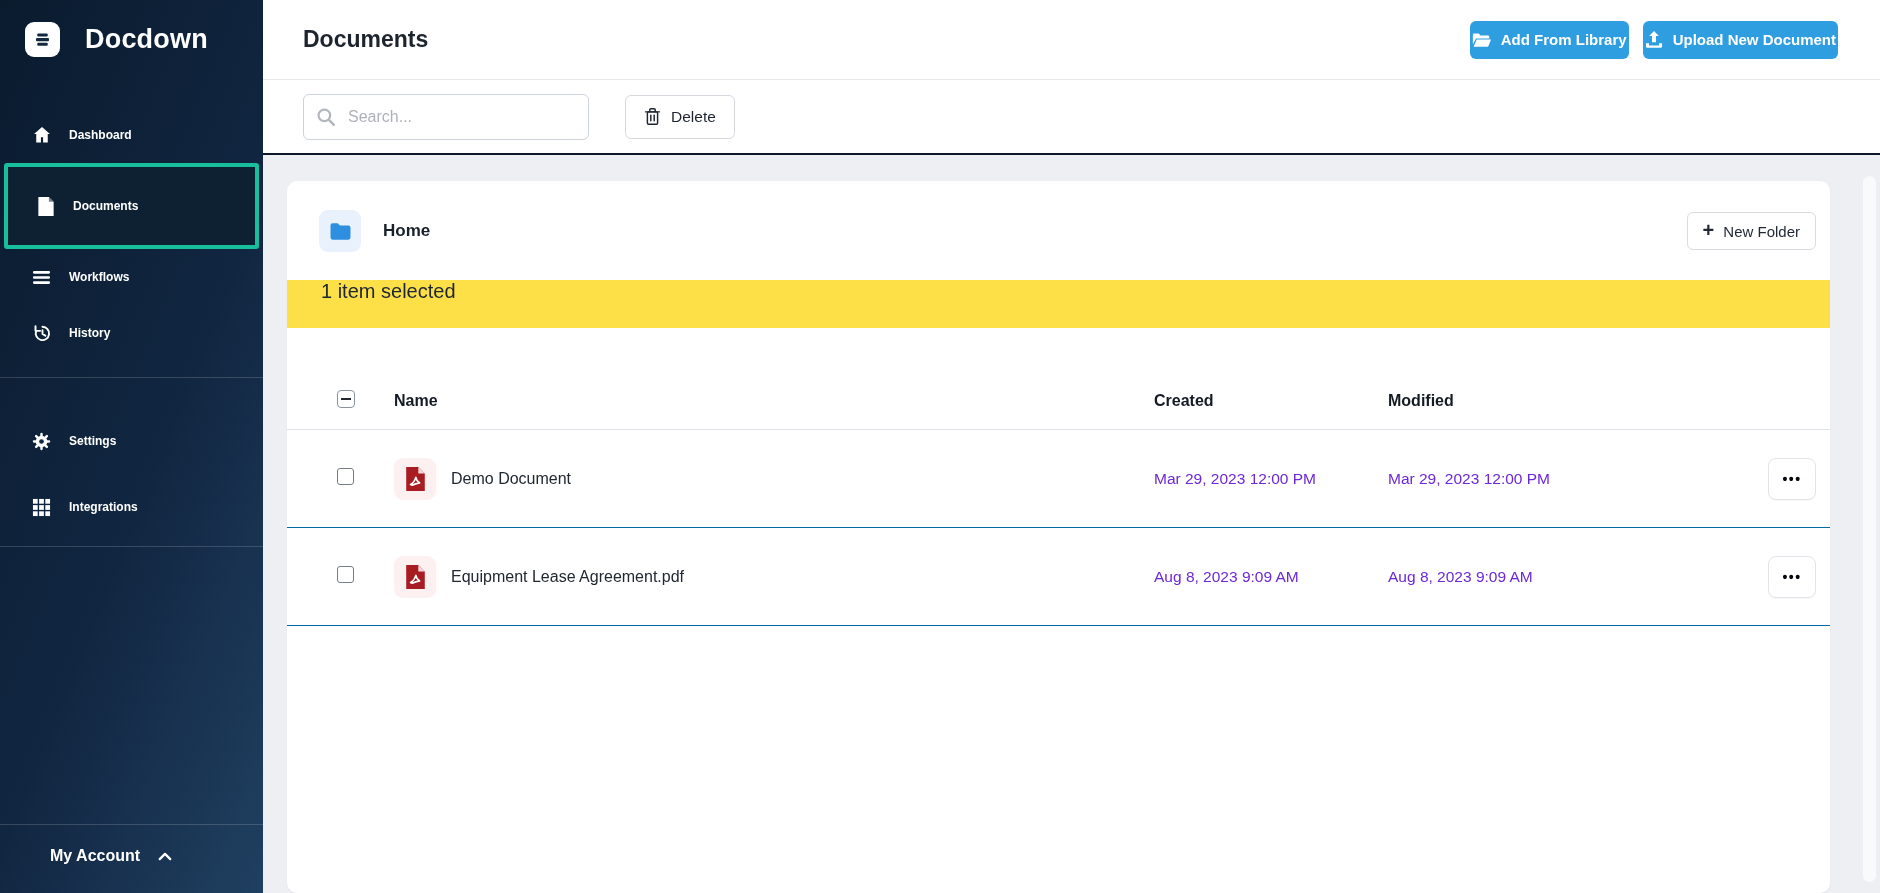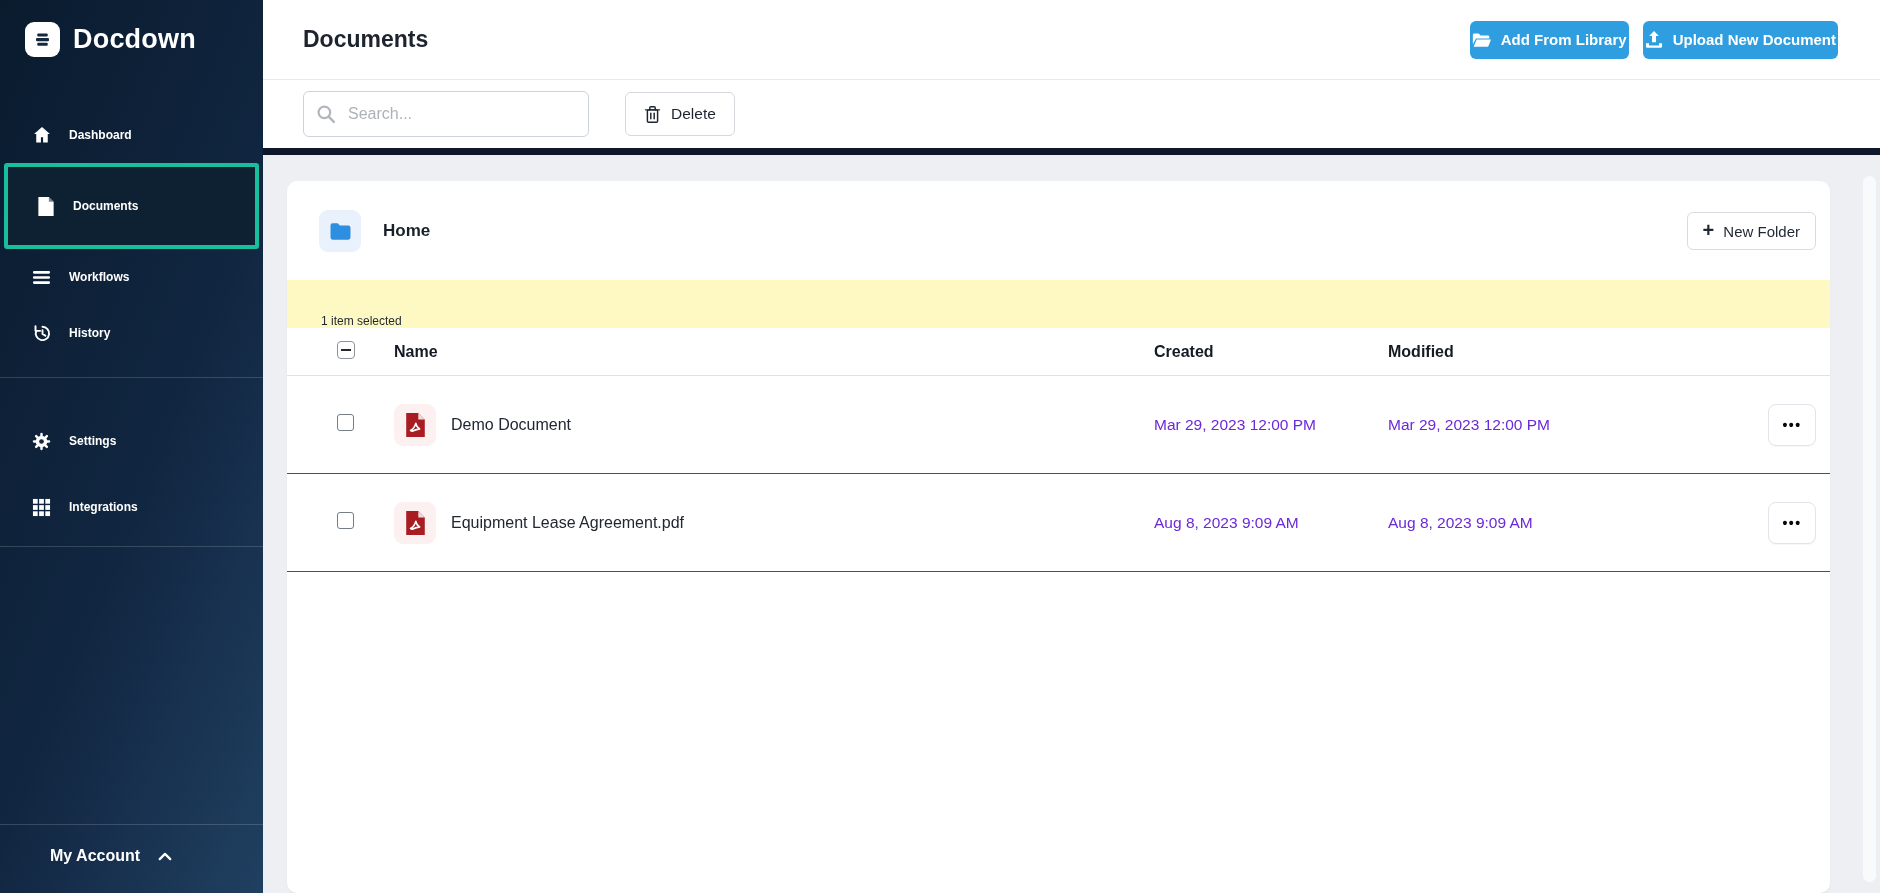--- a/index.html
+++ b/index.html
@@ -13,21 +13,21 @@
 
   
   .sidebar {
     width:263px; flex:none; height:100%;
     background:linear-gradient(112deg,#0a1b2e 0%,#112641 55%,#204061 100%);
     color:#fff; display:flex; flex-direction:column;
   }
   .logo { display:flex; align-items:center; gap:13px; padding:22px 0 0 25px; }
   .logo-badge { width:35px; height:35px; background:#fff; border-radius:9px;
     display:flex; align-items:center; justify-content:center; flex:none; }
-  .logo-text { font-size:27px; font-weight:700; letter-spacing:.2px; }
+  .logo-text { font-size:27px; font-weight:700; letter-spacing:.2px;margin-left:12px; }
 
   .nav { margin-top:50px; }
   .nav-item { display:flex; align-items:center; gap:17px; height:56px;
     padding-left:31px; font-size:12px; font-weight:600; color:#fff; cursor:pointer; }
   .nav-icon { width:21px; height:21px; display:flex; align-items:center; justify-content:center; flex:none; }
   .active-wrap { border:4px solid #19bf9d; border-radius:3px; margin:0 4px; background:#0e2133; }
   .active-wrap .nav-item { height:78px; padding-left:27px; font-weight:700; }
   .nav-divider { border-top:1px solid rgba(255,255,255,.16); margin:16px 0 30px 0; }
   .nav-divider.second { margin:6px 0 0 0; }
   .nav-item.tall { height:66px; }
@@ -42,21 +42,21 @@
   .header { height:80px; background:#fff; border-bottom:1px solid #e6e8eb;
     display:flex; align-items:center; justify-content:space-between;
     padding:0 42px 0 40px; flex:none; }
   .page-title { margin:0; font-size:23px; font-weight:700; color:#1d242e; }
   .header-actions { display:flex; gap:14px; }
   .btn-primary { display:flex; align-items:center; gap:10px; background:#2f9ee0;
     color:#fff; font-weight:700; font-size:15px; border:none; border-radius:6px;
     height:38px; padding:0 2px; cursor:pointer; font-family:inherit; }
   .btn-primary .b-icon { display:flex; }
 
-  .toolbar { height:75px; background:#fff; border-bottom:7px solid #0f172a;
+  .toolbar { height:75px; background:#fff; border-bottom:2px solid #0f172a;
     display:flex; align-items:center; gap:36px; padding:0 40px; flex:none; }
   .search-box { position:relative; width:286px; }
   .search-input { width:100%; height:46px; border:1px solid #ced3d9; border-radius:6px;
     padding:0 14px 0 44px; font-size:16px; color:#212832; outline:none;
     font-family:inherit; background:#fff; }
   .search-input::placeholder { color:#aeb2b8; }
   .search-icon { position:absolute; left:13px; top:50%; transform:translateY(-50%); display:flex; }
   .btn-delete { display:flex; align-items:center; gap:10px; height:44px; padding:0 18px;
     background:#fff; border:1px solid #d4d8dd; border-radius:6px; font-size:15.5px;
     color:#1e2530; cursor:pointer; font-family:inherit; }
@@ -71,27 +71,27 @@
     padding:29px 14px 28px 32px; }
   .folder-row { display:flex; align-items:center; gap:22px; }
   .folder-tile { width:42px; height:42px; background:#e9f1fc; border-radius:9px;
     display:flex; align-items:center; justify-content:center; flex:none; }
   .folder-name { font-size:17px; font-weight:700; color:#17202b; }
   .btn-new-folder { display:flex; align-items:center; gap:9px; height:38px; padding:0 15px;
     border:1px solid #d8dbe0; background:#fff; border-radius:6px; font-size:15px;
     color:#1f2733; cursor:pointer; font-family:inherit; }
   .plus-glyph { font-size:20px; font-weight:700; line-height:1; margin-top:-2px; }
 
-  .selection-bar { background:#fef9c3; height:48px; display:flex; align-items:flex-end;
-    padding-left:34px; font-size:12px; color:#1e2631; flex:none; }
+  .selection-bar { background:#fde047; height:48px; display:flex; align-items:flex-start;
+    padding-left:34px; font-size:20px; color:#1e2631; flex:none; }
 
   .trow { display:grid; grid-template-columns:57px 57px 1fr 234px 380px 62px;
     align-items:center; padding-left:50px; }
-  .thead { height:48px; border-bottom:1px solid #dee2e6; font-weight:700;
-    font-size:16px; color:#141b24; flex:none; }
+  .thead { height:58px; border-bottom:1px solid #dee2e6; font-weight:700;
+    font-size:16px; color:#141b24; flex:none;margin-top:44px; }
   .th-name { grid-column:2 / 4; }
   .th-created { grid-column:4; }
   .th-modified { grid-column:5; }
 
   .tbody-row { height:98px; border-bottom:1px solid #0369a1; font-size:15.5px; color:#212832; }
 
   .checkbox { width:17px; height:17px; border:1.5px solid #767d86; border-radius:3px;
     background:#fff; display:inline-block; cursor:pointer; }
   .checkbox.indeterminate { width:18px; height:18px; border-radius:4px;
     border-color:#8d939b; position:relative; }

